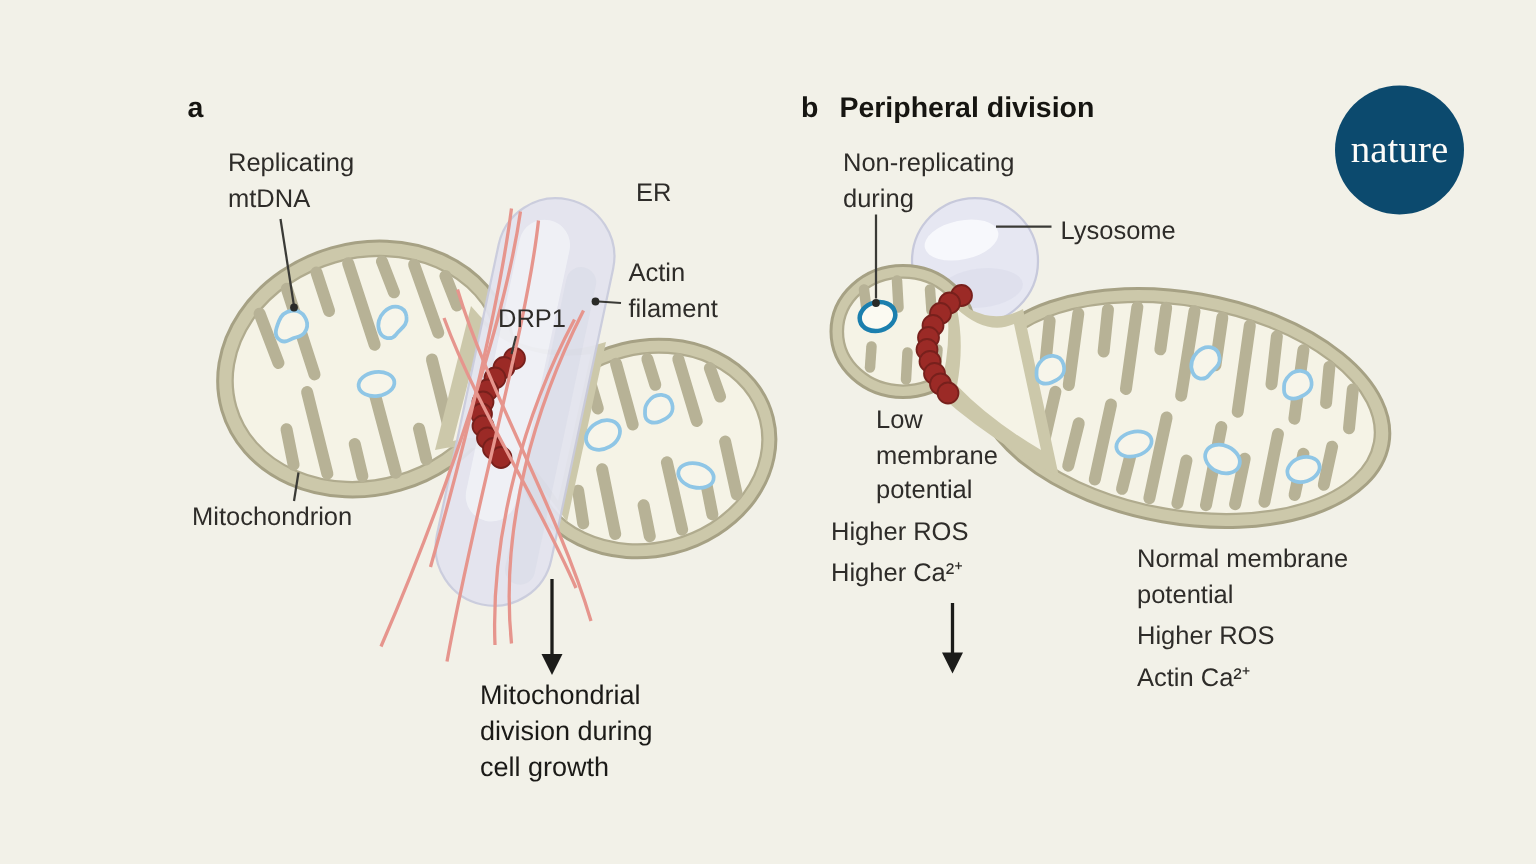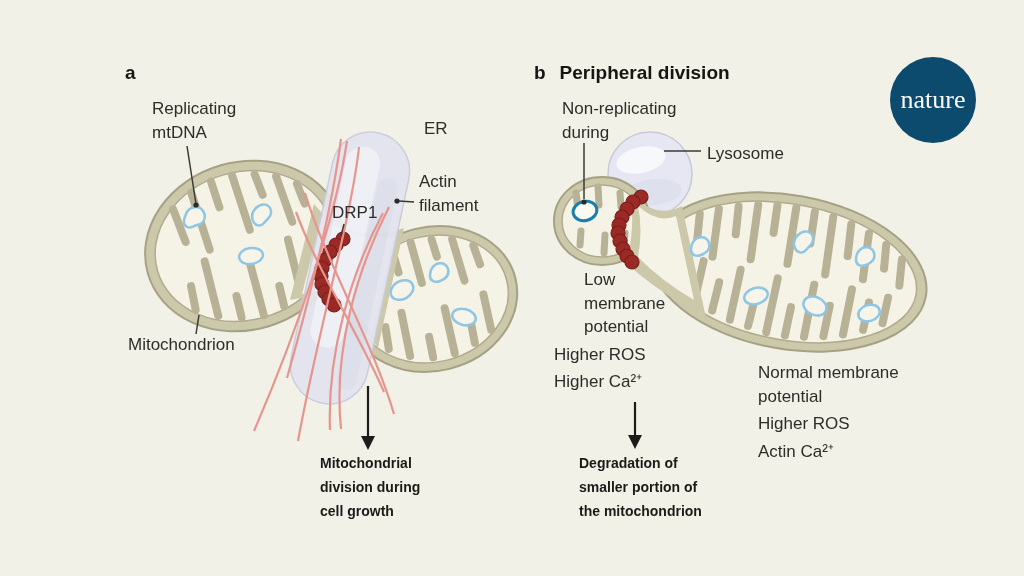--- a/index.html
+++ b/index.html
@@ -9,21 +9,21 @@
     font-family:"Liberation Sans",sans-serif;
   }
   .art{position:absolute;left:0;top:0;}
   .label{
     position:absolute;
     font-size:17px;line-height:23.5px;color:#2e2c29;
     white-space:pre-line;
   }
   .callout{
     position:absolute;
-    font-size:14px;line-height:24px;font-weight:700;color:#1b1a17;
+    font-size:18px;line-height:24px;font-weight:400;color:#1b1a17;
     white-space:pre-line;
   }
   .panel-title{
     position:absolute;display:flex;gap:14px;
     font-size:19px;font-weight:700;color:#161511;
   }
   .brand{
     position:absolute;left:890px;top:57px;width:86px;height:86px;
     border-radius:50%;
     display:flex;align-items:center;justify-content:center;
@@ -253,23 +253,20 @@
   <div class="label" style="left:707px;top:142px">Lysosome</div>
 
   <div class="label" style="left:584px;top:268px">Low
 membrane
 potential</div>
 
   <div class="label" style="left:554px;top:343px">Higher ROS</div>
 
   <div class="label" style="left:554px;top:370px">Higher Ca²⁺</div>
 
-  <div class="callout" style="left:579px;top:451px">Degradation of
-smaller portion of
-the mitochondrion</div>
 
   <div class="label" style="left:758px;top:361px">Normal membrane
 potential</div>
 
   <div class="label" style="left:758px;top:412px">Higher ROS</div>
 
   <div class="label" style="left:758px;top:440px">Actin Ca²⁺</div>
 
   <div class="brand" style="background: #0c4a6e; color: rgb(253, 252, 249);">
     <span>nature</span>

